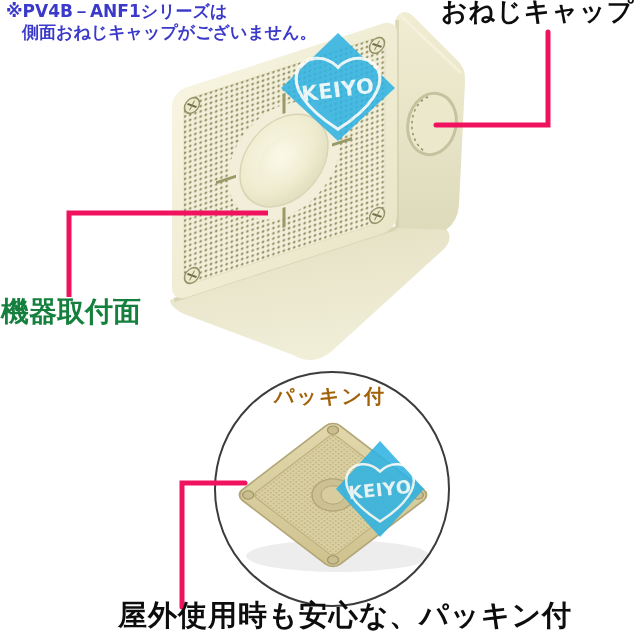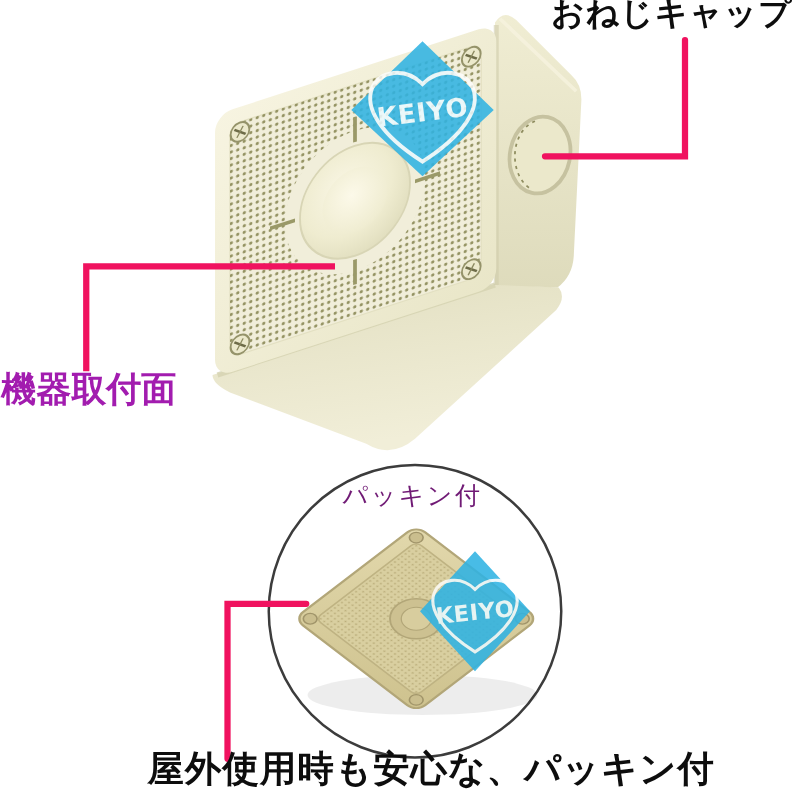--- a/index.html
+++ b/index.html
@@ -11,25 +11,25 @@
   svg.illustration{position:absolute;left:0;top:0;}
   .txt{position:absolute;white-space:nowrap;}
   .note{
     left:6px;top:1px;font-size:17px;font-weight:bold;color:#3a39c9;line-height:1.22;
   }
   .note .indent{margin-left:16px;}
   .cap-label{
     left:441px;top:-3px;font-size:26px;font-weight:bold;color:#0d0d0d;line-height:1.12;letter-spacing:1px;
   }
   .mount-label{
-    left:1px;top:296px;font-size:28px;font-weight:bold;color:#a21caf;line-height:1.15;
+    left:1px;top:296px;font-size:28px;font-weight:bold;color:#15803d;line-height:1.15;
   }
   .packing-badge{
     left:230px;top:383px;width:200px;text-align:center;
-    font-size:20px;font-weight:400;color:#701a75;letter-spacing:2px;
+    font-size:20px;font-weight:700;color:#a16207;letter-spacing:2px;
   }
   .caption{
     left:118px;top:596px;font-size:29px;font-weight:bold;color:#0d0d0d;letter-spacing:1px;
   }
 </style>
 </head>
 <body>
 
 <div class="stage">
 
@@ -142,20 +142,24 @@
         <polygon points="338,33 395,88 338,141 281,88" fill="#2fb3e3"></polygon>
         <use href="#heart" transform="translate(338,89) scale(1.55)" fill="none" stroke="#ffffff" stroke-width="2" opacity="0.9"></use>
         <text x="338" y="97" text-anchor="middle" font-size="21" font-weight="bold" fill="#eafaff" transform="rotate(-7 338 89)" letter-spacing="0.5">KEIYO</text>
       </g>
 
       <polyline points="548,32 548,125 436,125" fill="none" stroke="#f0125f" stroke-width="5" stroke-linecap="round"></polyline>
       <polyline points="268,213 69,213 69,297" fill="none" stroke="#f0125f" stroke-width="5" stroke-linecap="butt"></polyline>
     </g>
   </svg>
 
+  <div class="txt note">
+    <div>※PV4B－ANF1シリーズは</div>
+    <div class="indent">側面おねじキャップがございません。</div>
+  </div>
 
   <div class="txt cap-label">
     <div>おねじキャップ</div>
   </div>
 
   <div class="txt mount-label">
     <div>機器取付面</div>
   </div>
 
   <div class="txt packing-badge">パッキン付</div>

